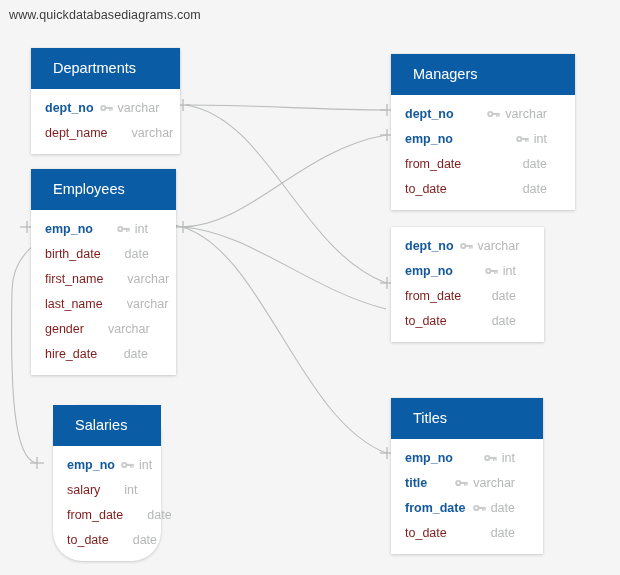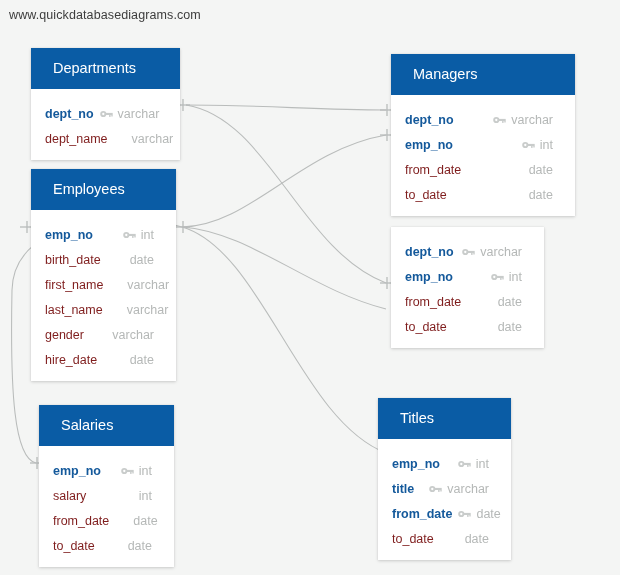--- a/index.html
+++ b/index.html
@@ -59,22 +59,21 @@
     background: #0a5ca5;
     color: #ffffff;
     font-size: 14.5px;
     height: 41px;
     line-height: 41px;
     padding: 0 0 0 22px;
     white-space: nowrap;
     overflow: hidden;
   }
   .table-body {
-    padding: 6px 9px 9px 0;
-    margin-top: 6px;
+    padding: 6px 15px 9px 0;
   }
   .col-row {
     display: flex;
     align-items: center;
     height: 25px;
     padding: 0 13px 0 14px;
     white-space: nowrap;
   }
   .col-name {
     font-size: 12.5px;
@@ -249,21 +248,21 @@
               <circle cx="3.3" cy="5" r="3.1" fill="#c9cccb"></circle>
               <circle cx="3.3" cy="5" r="1.15" fill="#ffffff"></circle>
               <rect x="5.6" y="3.9" width="7.1" height="2.1" fill="#c9cccb"></rect>
               <rect x="9.1" y="5.9" width="1.5" height="2.0" fill="#c9cccb"></rect>
               <rect x="11.3" y="5.9" width="1.4" height="1.6" fill="#c9cccb"></rect>
             </svg></span>
           <span class="col-type">date</span>
         </div>
       </div>
     </div>
-    <div class="table-card" style="left: 39px; top: 405px; width: 135px;">
+    <div class="table-card" style="left: 53px; top: 405px; width: 108px; border-radius: 29px;">
       <div class="table-header">Salaries</div>
       <div class="table-body">
         <div class="col-row pk">
           <span class="col-name">emp_no</span>
           <span class="col-spacer"></span>
           <span class="key-icon"><svg width="13" height="10" viewBox="0 0 13 10">
               <circle cx="3.3" cy="5" r="3.1" fill="#c9cccb"></circle>
               <circle cx="3.3" cy="5" r="1.15" fill="#ffffff"></circle>
               <rect x="5.6" y="3.9" width="7.1" height="2.1" fill="#c9cccb"></rect>
               <rect x="9.1" y="5.9" width="1.5" height="2.0" fill="#c9cccb"></rect>
@@ -407,21 +406,21 @@
               <circle cx="3.3" cy="5" r="3.1" fill="#c9cccb"></circle>
               <circle cx="3.3" cy="5" r="1.15" fill="#ffffff"></circle>
               <rect x="5.6" y="3.9" width="7.1" height="2.1" fill="#c9cccb"></rect>
               <rect x="9.1" y="5.9" width="1.5" height="2.0" fill="#c9cccb"></rect>
               <rect x="11.3" y="5.9" width="1.4" height="1.6" fill="#c9cccb"></rect>
             </svg></span>
           <span class="col-type">date</span>
         </div>
       </div>
     </div>
-    <div class="table-card" style="left: 378px; top: 398px; width: 133px;">
+    <div class="table-card" style="left: 391px; top: 398px; width: 152px;">
       <div class="table-header">Titles</div>
       <div class="table-body">
         <div class="col-row pk">
           <span class="col-name">emp_no</span>
           <span class="col-spacer"></span>
           <span class="key-icon"><svg width="13" height="10" viewBox="0 0 13 10">
               <circle cx="3.3" cy="5" r="3.1" fill="#c9cccb"></circle>
               <circle cx="3.3" cy="5" r="1.15" fill="#ffffff"></circle>
               <rect x="5.6" y="3.9" width="7.1" height="2.1" fill="#c9cccb"></rect>
               <rect x="9.1" y="5.9" width="1.5" height="2.0" fill="#c9cccb"></rect>

